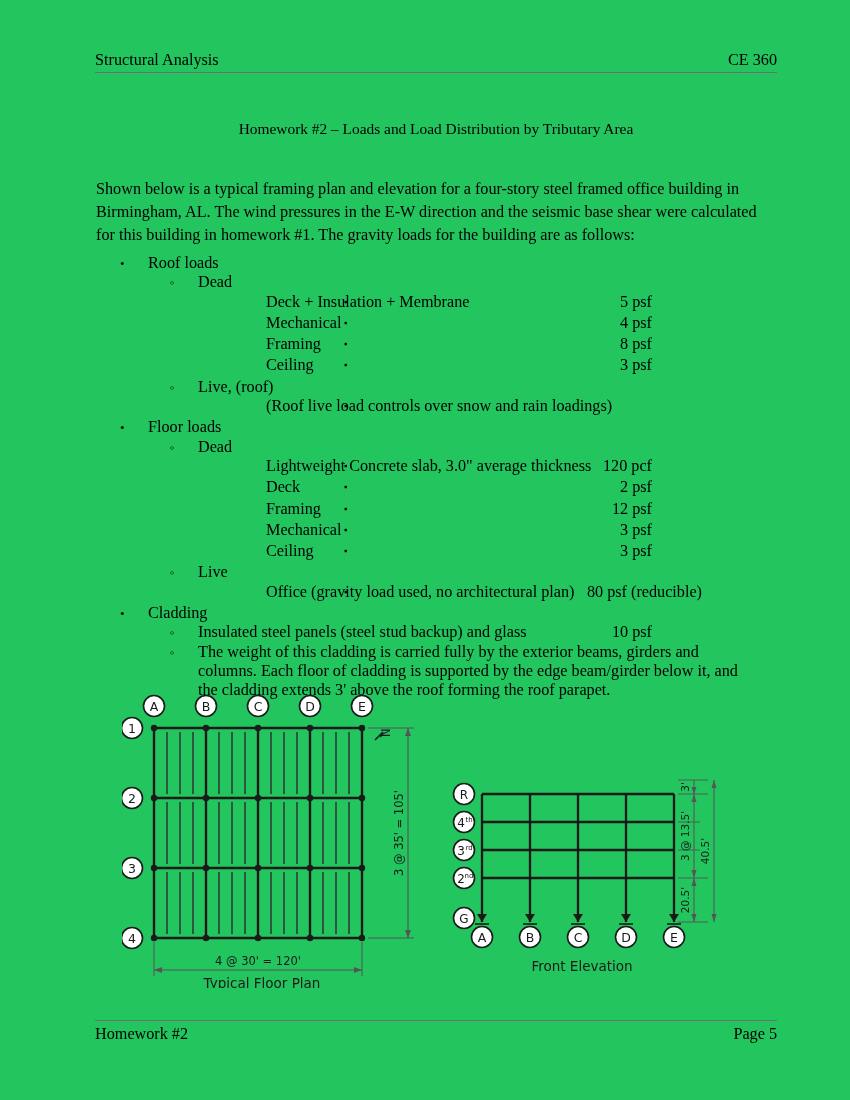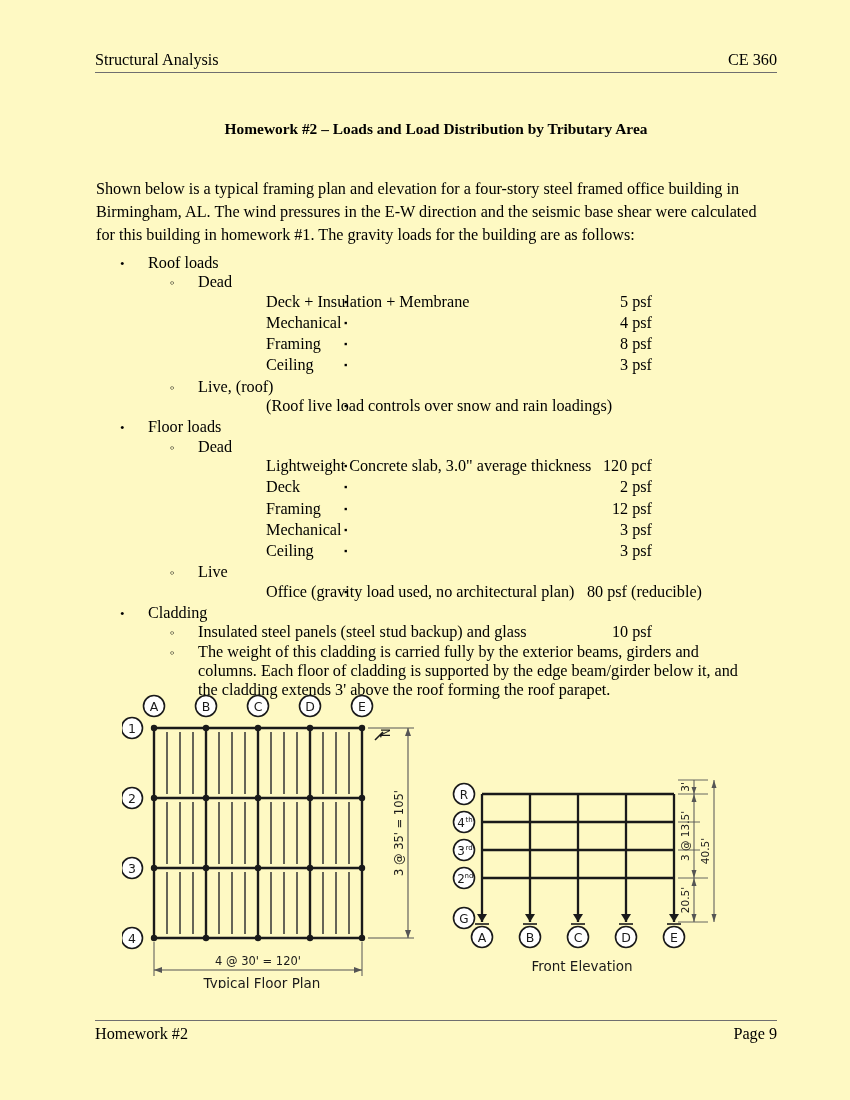--- a/index.html
+++ b/index.html
@@ -14,21 +14,21 @@
     font-family: "Liberation Serif", "DejaVu Serif", serif;
     color: #000000;
     overflow: hidden;
   }
 
   .page {
     position: absolute;
     left: 0; top: 0;
     width: 850px;
     height: 1100px;
-    background: #fef9c3;
+    background: #22c55e;
   }
 
   
   .doc-header {
     position: absolute;
     left: 95px;
     top: 50px;
     width: 682px;
   }
   .hdr-row {
@@ -44,21 +44,21 @@
     width: 100%;
   }
 
   
   .doc-title {
     position: absolute;
     left: 95px;
     top: 119px;
     width: 682px;
     text-align: center;
-    font-weight: bold;
+    font-weight: normal;
     font-size: 15.4px;
     line-height: 19.5px;
   }
 
   
   .intro {
     position: absolute;
     left: 96px;
     top: 178px;
     width: 672px;
@@ -521,17 +521,17 @@
       </g>
 
       <text x="140" y="197" class="fig-caption" text-anchor="middle">Front Elevation</text>
     </svg>
   </div>
 
   <div class="doc-footer">
     <div class="ftr-rule"></div>
     <div class="ftr-row">
       <span>Homework #2</span>
-      <span>Page 9</span>
+      <span>Page 5</span>
     </div>
   </div>
 
 </div>
 
 </body></html>

